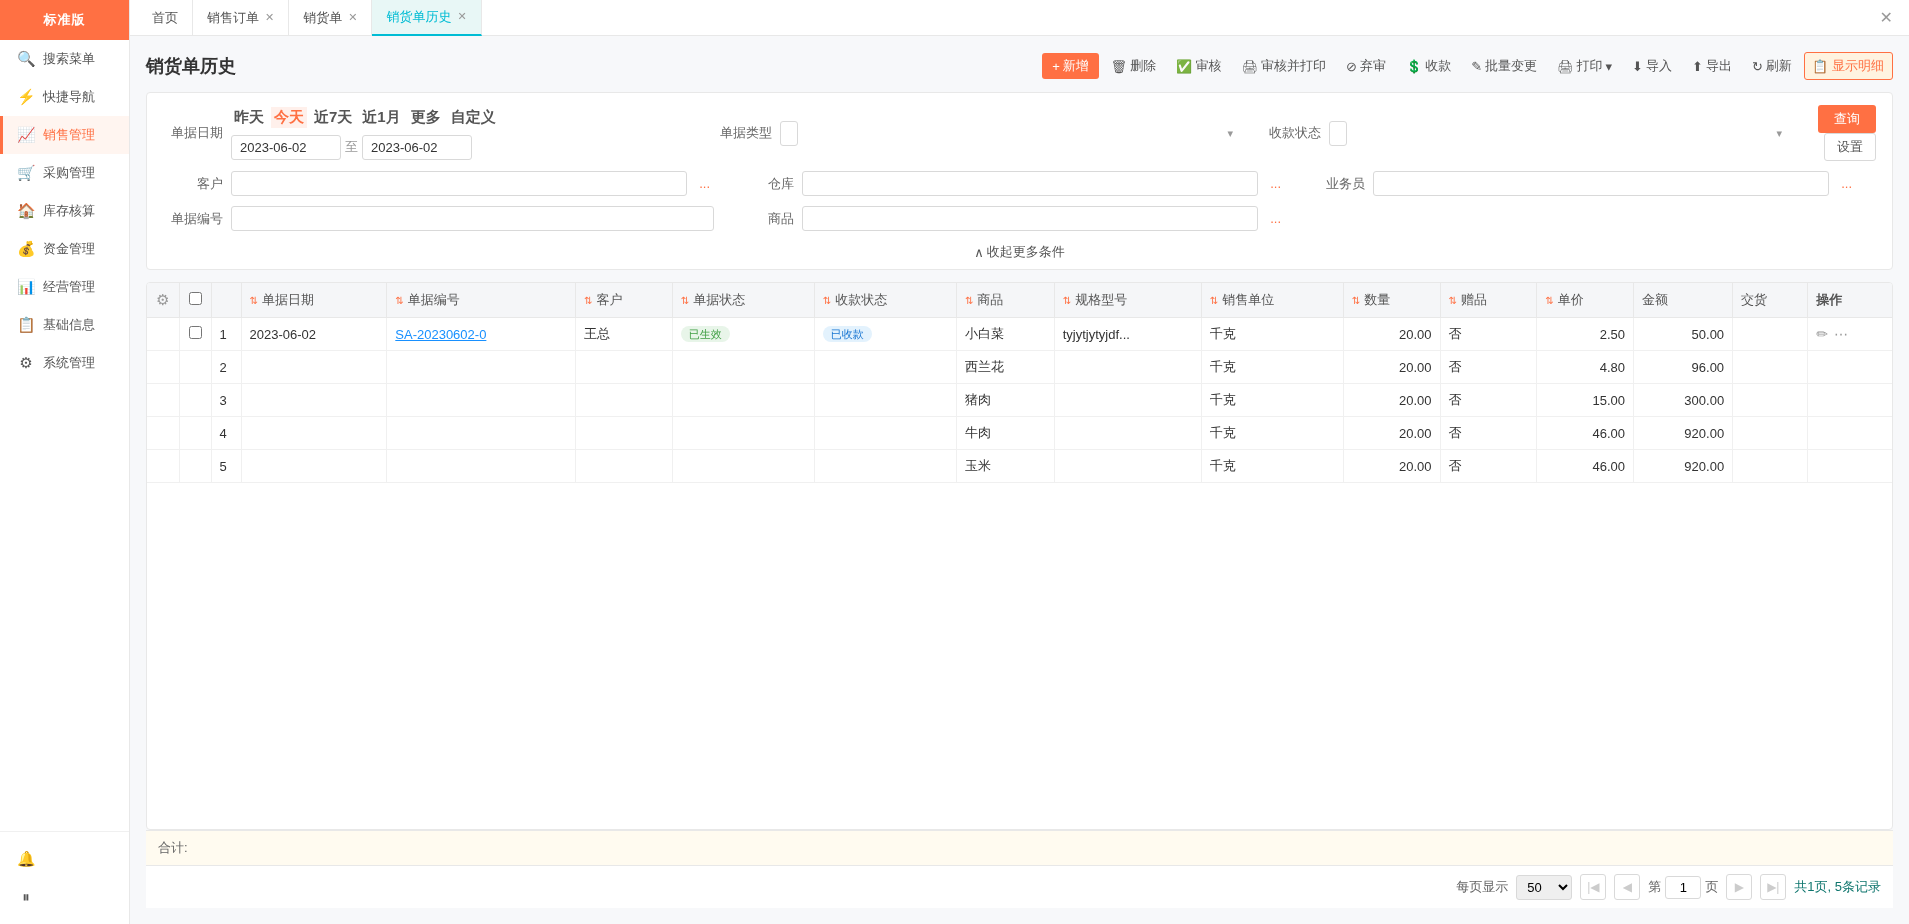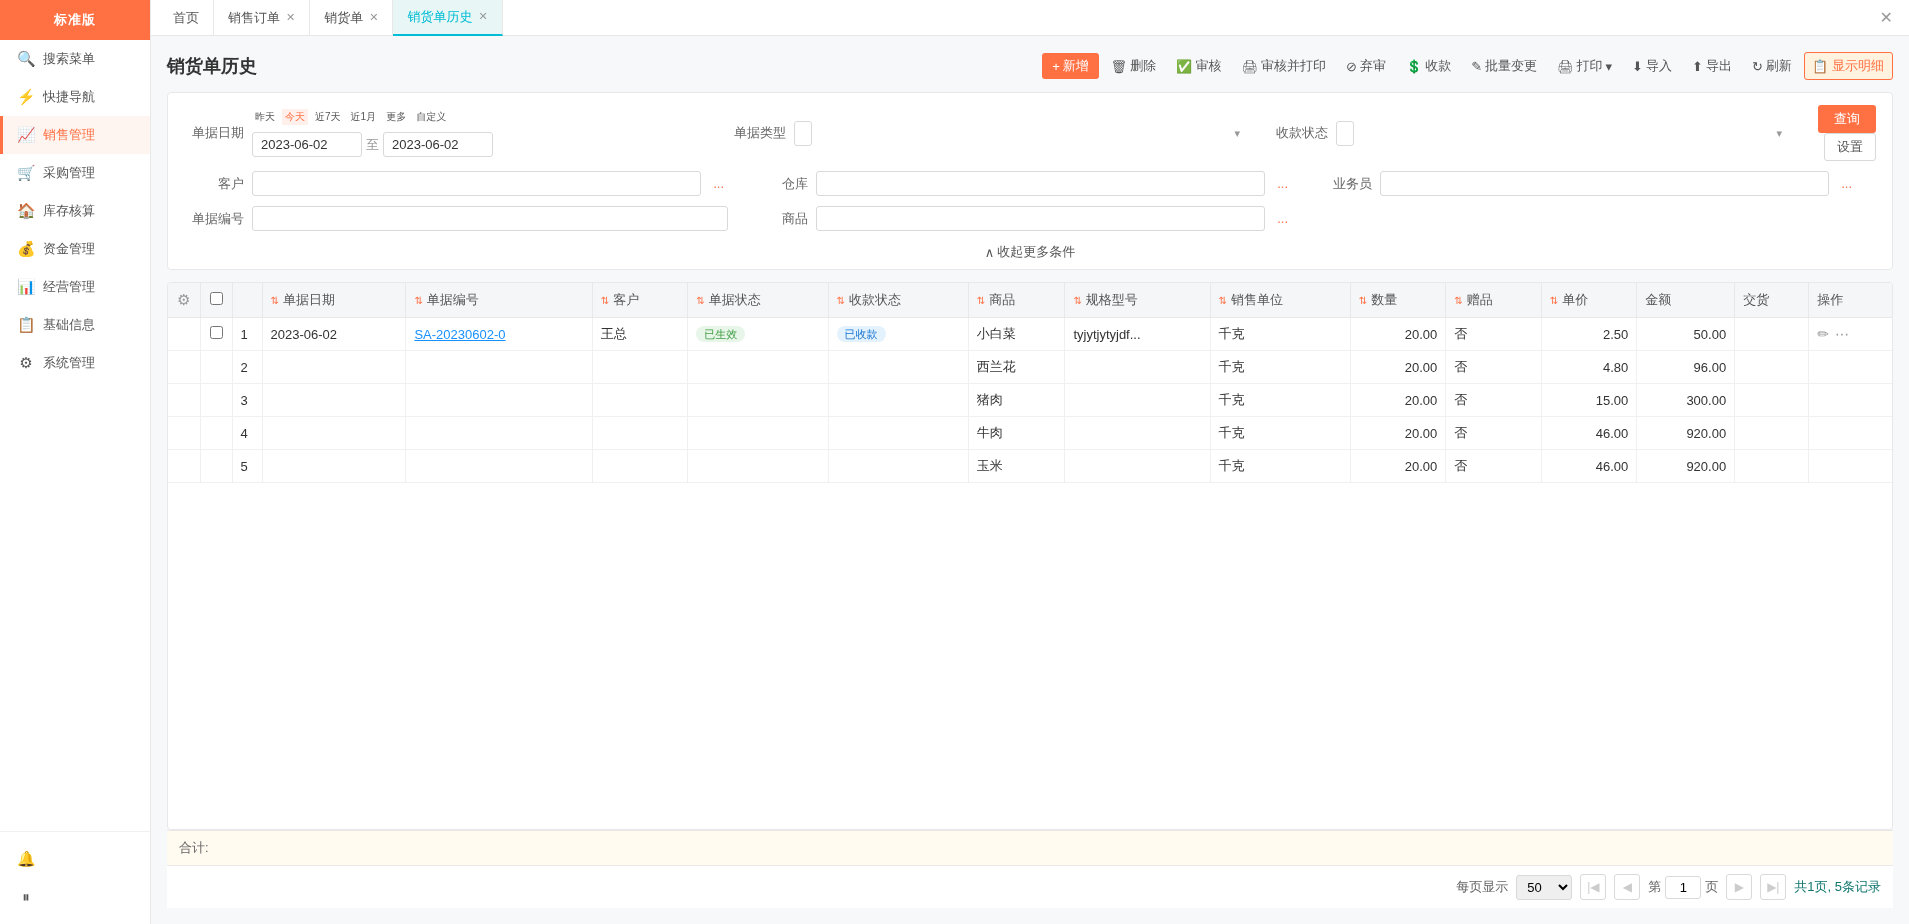--- a/index.html
+++ b/index.html
@@ -1,20 +1,20 @@
 <!DOCTYPE html>
 <html><head>
   <meta charset="utf-8">
   <style>
     * { box-sizing: border-box; margin: 0; padding: 0; font-family: 'Microsoft YaHei', Arial, sans-serif; font-size: 13px; }
     body { display: flex; height: 924px; overflow: hidden; background: #f5f5f5; }
 
     
     .sidebar {
-      width: 151px;
+      width: 130px;
       background: #fff;
       border-right: 1px solid #e8e8e8;
       display: flex;
       flex-direction: column;
       flex-shrink: 0;
     }
     .sidebar-logo {
       height: 40px;
       background: #ff7043;
       display: flex;
@@ -195,24 +195,25 @@
       gap: 4px;
       flex: 1;
     }
     .date-shortcuts {
       display: flex;
       align-items: center;
       gap: 4px;
       margin-bottom: 4px;
     }
     .date-shortcut {
-      font-size: 10px;
+      font-size: 15px;
       color: #555;
       cursor: pointer;
       padding: 1px 3px;
+      font-weight: bold;
     }
     .date-shortcut.active { color: #ff7043; background: #fff0eb; border-radius: 0; }
     .date-input {
       border: 1px solid #d9d9d9;
       border-radius: 3px;
       padding: 4px 8px;
       outline: none;
       color: #333;
       width: 110px;
     }
@@ -274,21 +275,21 @@
     thead th {
       background: #f5f6f8;
       border-bottom: 1px solid #e8e8e8;
       padding: 8px 8px;
       color: #555;
       font-weight: normal;
       white-space: nowrap;
       text-align: left;
       border-right: 1px solid #e8e8e8;
     }
-    thead th:last-child { border-right: none; }
+    thead th:last-child { border-right: none; font-weight: bold; }
     tbody tr { border-bottom: 1px solid #f0f0f0; }
     tbody td {
       padding: 7px 8px;
       color: #333;
       border-right: 1px solid #f0f0f0;
       white-space: nowrap;
     }
     tbody td:last-child { border-right: none; }
     .th-sort {
       display: flex;

